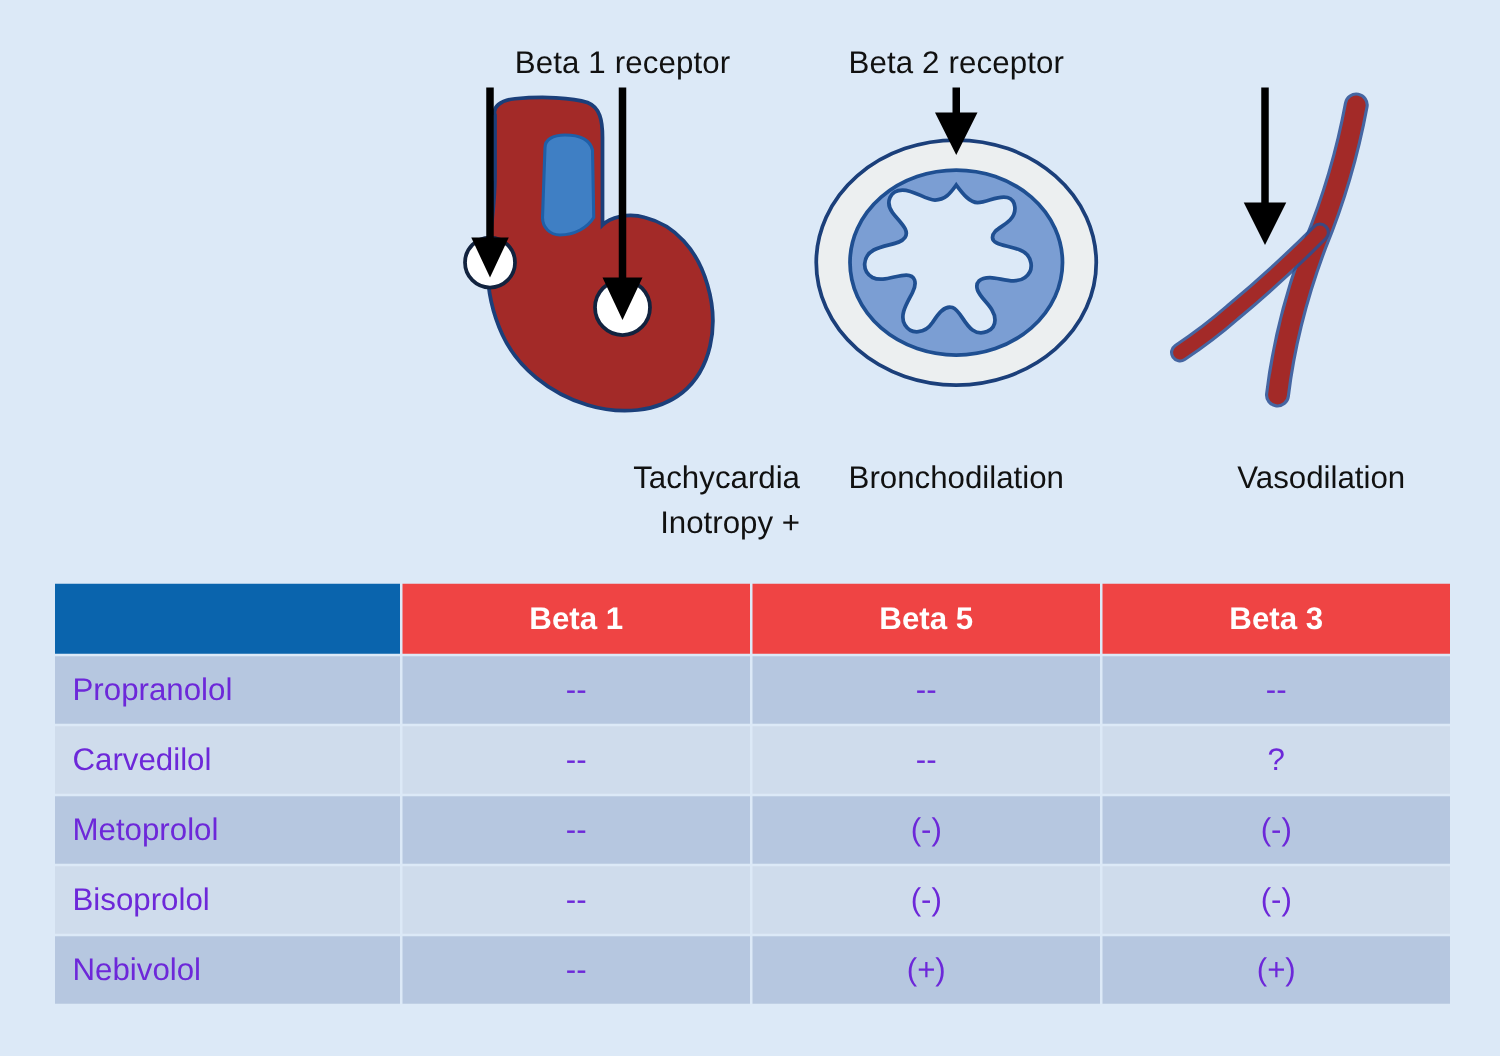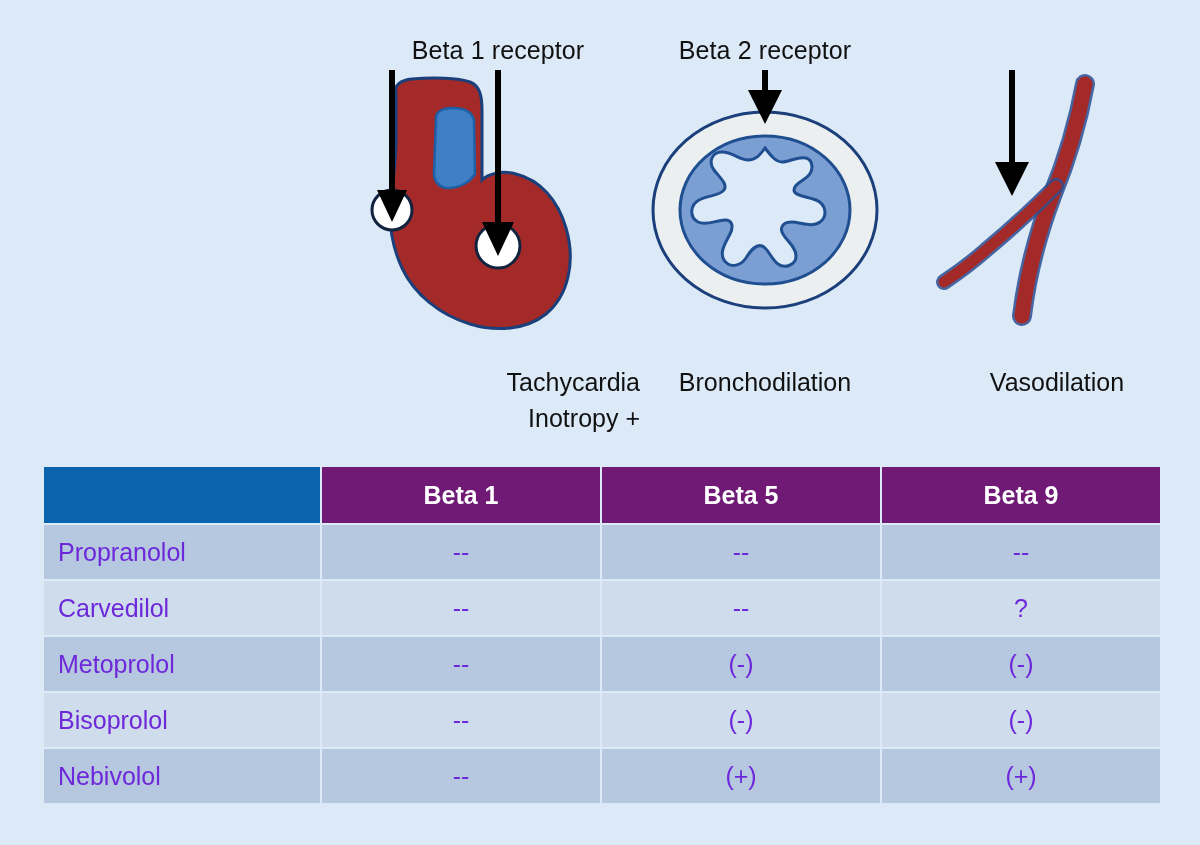--- a/index.html
+++ b/index.html
@@ -84,21 +84,21 @@
     border-spacing: 2px;
     table-layout: fixed;
   }
   #drug-table th,
   #drug-table td {
     padding: 0;
     margin: 0;
   }
   #drug-table thead th {
     height: 56px;
-    background: #701a75;
+    background: #ef4444;
     color: #ffffff;
     font-size: 25px;
     font-weight: bold;
     text-align: center;
     vertical-align: middle;
   }
   #drug-table thead th.corner {
     background: #0a64ad;
   }
   #drug-table tbody tr.odd td  { background: #b6c7e0; }
@@ -247,21 +247,21 @@
       <col class="col-name">
         <col class="col-b">
         <col class="col-b">
         <col class="col-b">
     </colgroup>
     <thead>
       <tr>
         <th class="corner"></th>
         <th>Beta 1</th>
         <th>Beta 5</th>
-        <th>Beta 9</th>
+        <th>Beta 3</th>
       </tr>
     </thead>
     <tbody>
       <tr class="odd">
         <td class="drug-name">Propranolol</td>
         <td>--</td>
         <td>--</td>
         <td>--</td>
       </tr>
       <tr class="even">

